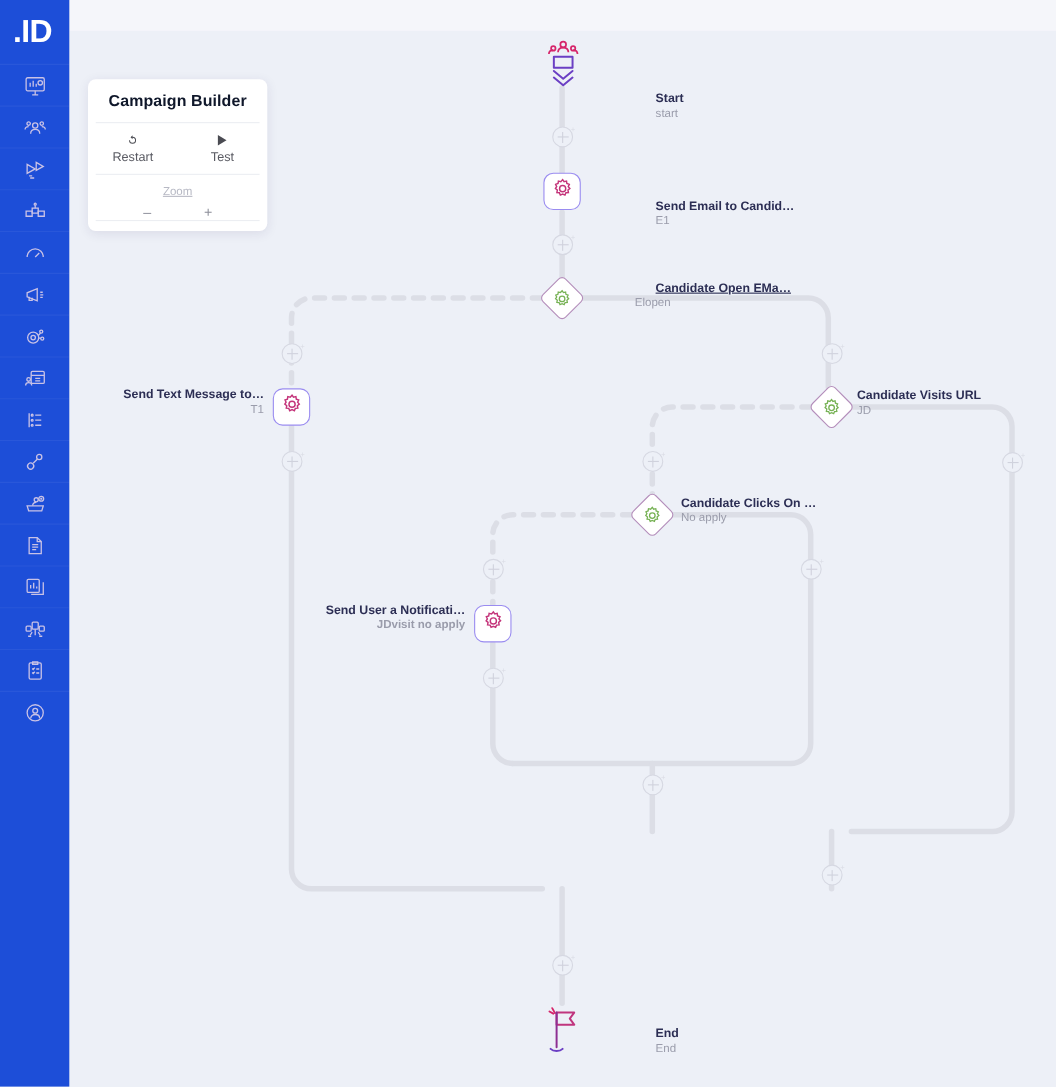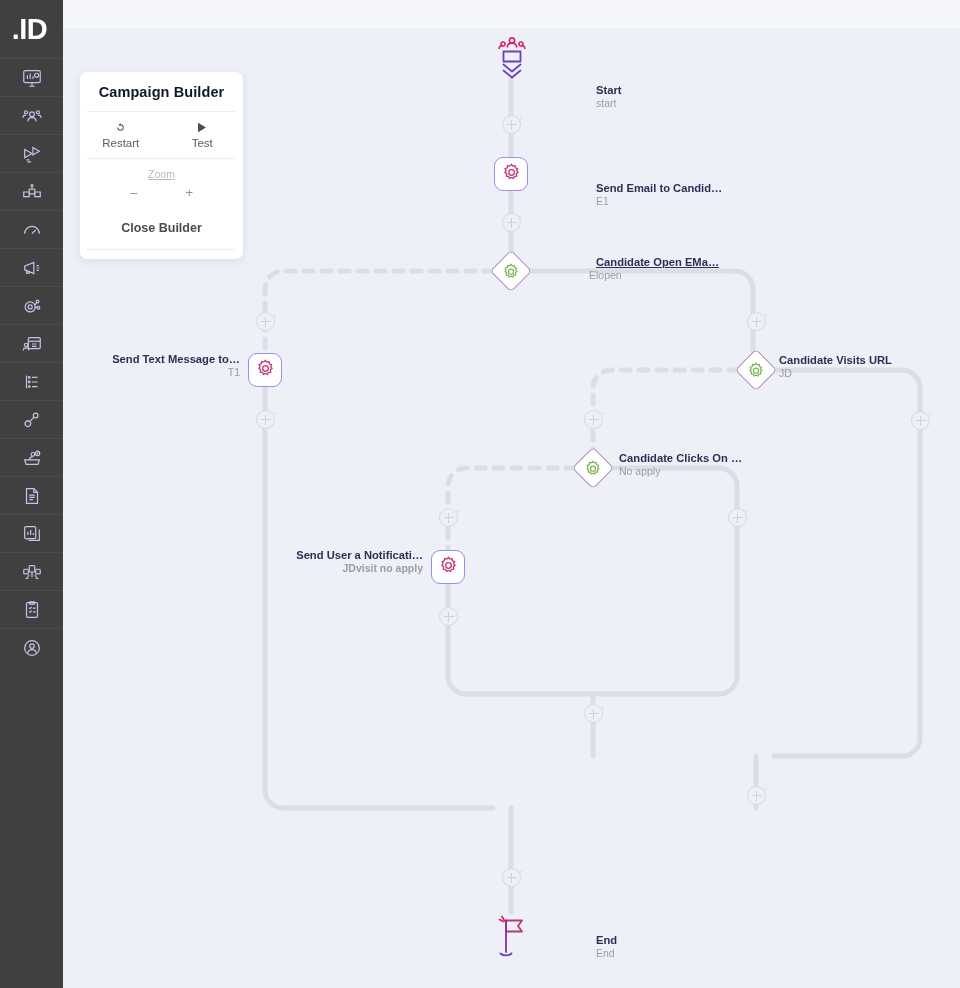--- a/index.html
+++ b/index.html
@@ -10,21 +10,21 @@
     overflow: hidden;
     font-family: "Liberation Sans", sans-serif;
     background: #edf0f7;
   }
   #app { position: relative; width: 960px; height: 988px; }
 
   
   #sidebar {
     position: absolute; left: 0; top: 0;
     width: 63px; height: 988px;
-    background: #404040;
+    background: #1d4ed8;
     display: flex; flex-direction: column; align-items: flex-start;
     z-index: 40;
   }
   #brand {
     height: 58px; width: 100%;
     display: flex; align-items: center; justify-content: center;
     color: #ffffff;
     font-size: 29px; font-weight: 700; letter-spacing: -0.5px;
     padding-right: 4px;
   }
@@ -427,21 +427,21 @@
     <div class="node">
       <div class="node-diamond" style="left:433px; top:256px;">
         <span>
           <svg width="19" height="19" viewBox="0 0 24 24" fill="none" stroke="#77b255" stroke-width="1.5">
             <circle cx="12" cy="12" r="3.2"></circle>
             <path d="M12 2.6l1.5 2.1 2.5-.6.4 2.6 2.5.9-1.1 2.3 1.7 1.9-2 1.7.5 2.6-2.6.2-1 2.4-2.4-1.1-2.4 1.1-1-2.4-2.6-.2.5-2.6-2-1.7L5.8 9.9 4.7 7.6l2.5-.9.4-2.6 2.5.6z"></path>
           </svg>
         </span>
       </div>
       <div class="node-label lbl-right" style="left:533px; top:231px;text-decoration:underline;">Candidate Open EMa…</div>
-      <div class="node-sub lbl-right" style="left:526px; top:244px;text-align:right;">Elopen</div>
+      <div class="node-sub lbl-right" style="left:514px; top:244px;text-align:right;">Elopen</div>
     </div>
 
     <div class="node">
       <div class="node-box" style="left:185px; top:353px;">
         <span>
           <svg width="21" height="21" viewBox="0 0 24 24" fill="none" stroke="#c4347a" stroke-width="1.5">
             <circle cx="12" cy="12" r="3.2"></circle>
             <path d="M12 2.6l1.5 2.1 2.5-.6.4 2.6 2.5.9-1.1 2.3 1.7 1.9-2 1.7.5 2.6-2.6.2-1 2.4-2.4-1.1-2.4 1.1-1-2.4-2.6-.2.5-2.6-2-1.7L5.8 9.9 4.7 7.6l2.5-.9.4-2.6 2.5.6z"></path>
           </svg>
         </span>
@@ -528,17 +528,16 @@
       </div>
     </div>
 
     <div class="panel-sep"></div>
 
     <div id="zoom-label">Zoom</div>
     <div id="zoom-ctrls">
       <div class="zoom-btn">–</div>
       <div class="zoom-btn">+</div>
     </div>
-    <div id="close-row">Close Builder</div>
     <div class="panel-sep"></div>
   </div>
 
 </div>
 
 </body></html>

